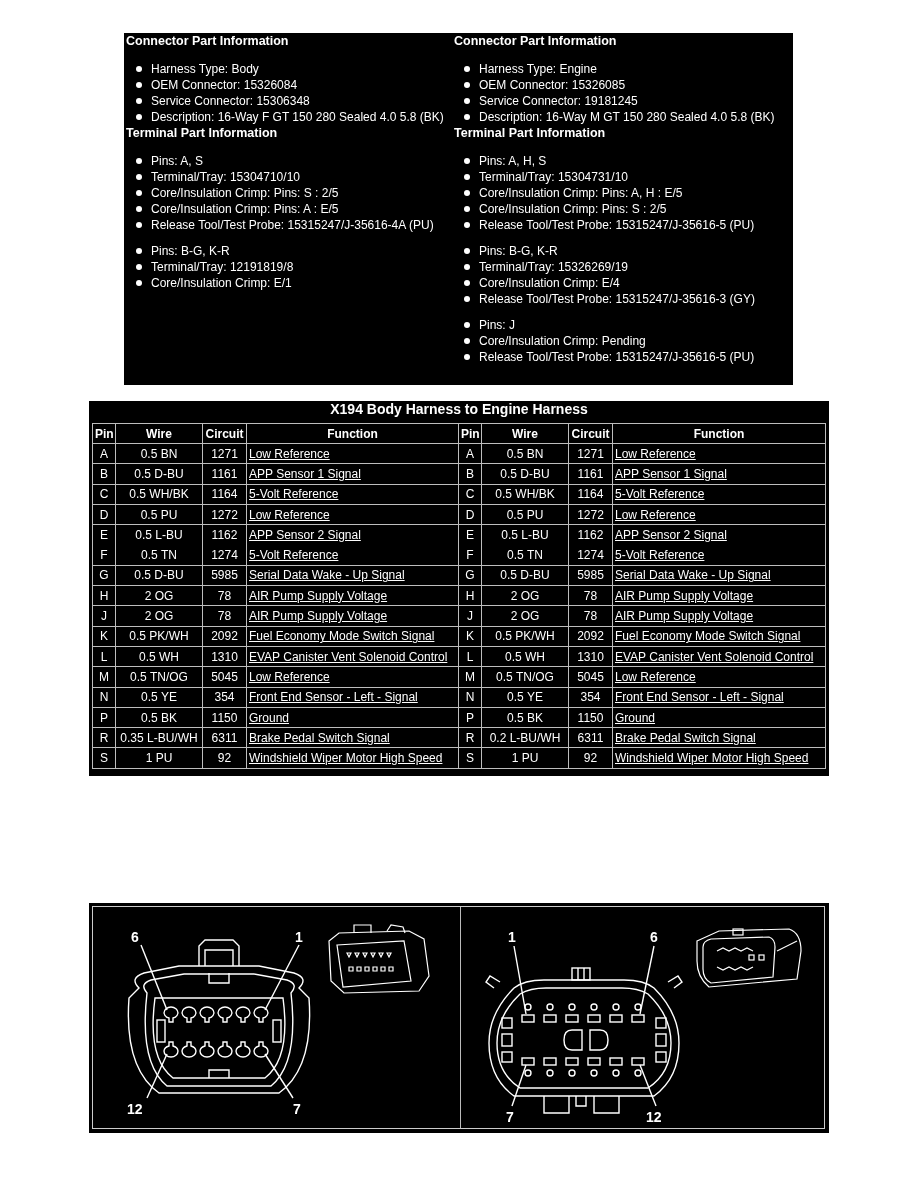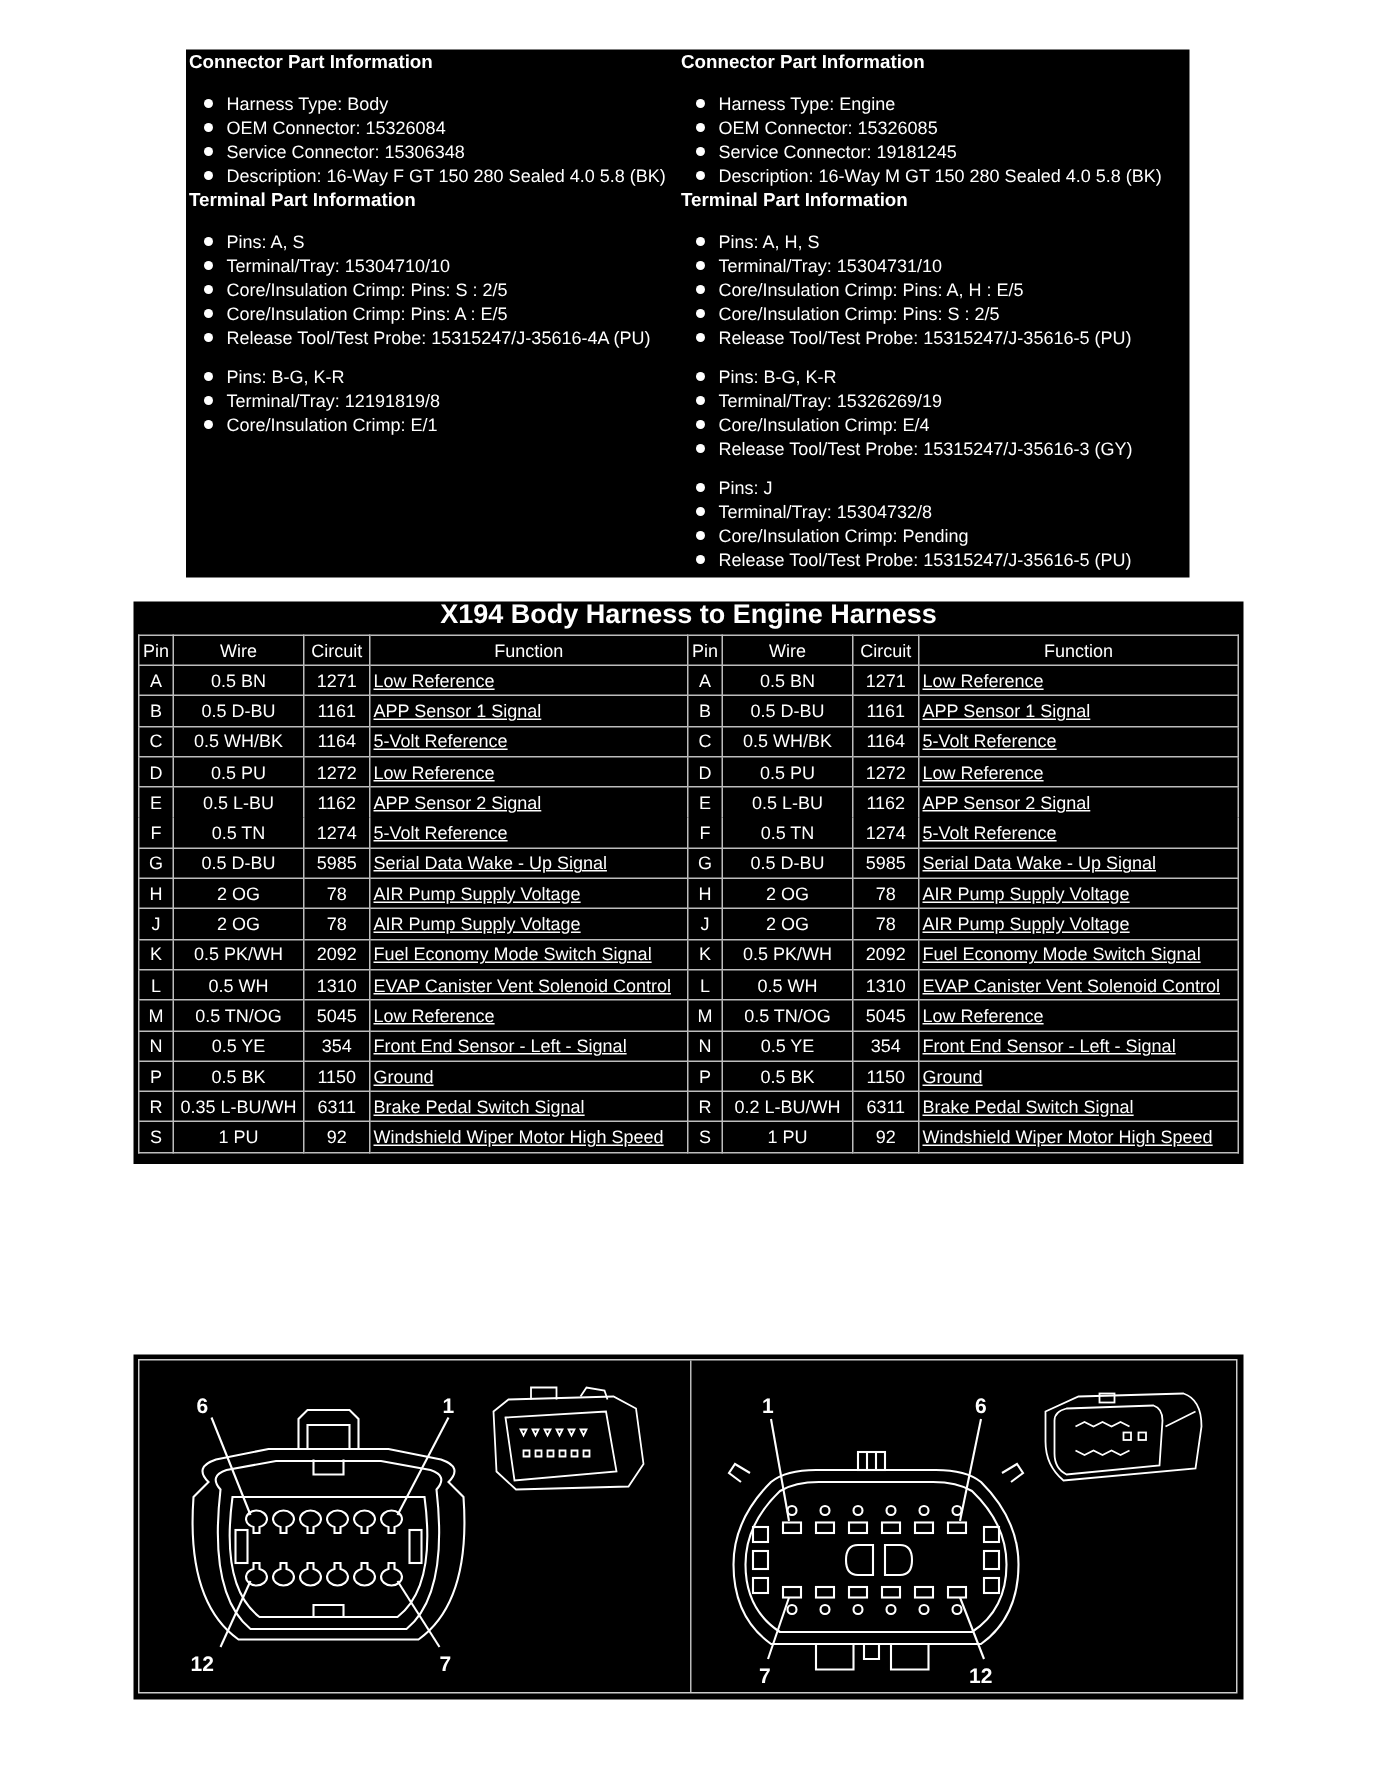--- a/index.html
+++ b/index.html
@@ -15,25 +15,25 @@
     .sec-title { font-weight: bold; font-size: 12.5px; height: 16px; line-height: 16px; margin: 0; }
     .bullets { list-style: none; margin: 0; padding: 0; }
     .bullets li { position: relative; padding-left: 25px; font-size: 12px; height: 16px; line-height: 16px; white-space: nowrap; }
     .bullets li::before { content: ""; position: absolute; left: 10px; top: 5px; width: 6px; height: 6px; border-radius: 50%; background: #fff; }
     .gap-head { height: 12px; }
     .gap-group { height: 10px; }
 
     
     .table-box { position: absolute; left: 89px; top: 401px; width: 740px; height: 375px; background: #000; }
     .table-title { position: absolute; left: 0; top: 0; width: 740px; height: 21px; line-height: 16px;
-                   text-align: center; font-weight: bold; font-size: 18px; }
+                   text-align: center; font-weight: bold; font-size: 14px; }
     table.pinout { position: absolute; left: 3px; top: 22px; width: 733px; border-collapse: collapse; table-layout: fixed; }
     table.pinout th, table.pinout td { border: 1.5px solid #bdbdbd; font-size: 12px; height: 19.3px; padding: 0 2px;
                    white-space: nowrap; overflow: hidden; color: #fff; }
-    table.pinout th { font-weight: normal; text-align: center; height: 19px; }
+    table.pinout th { font-weight: bold; text-align: center; height: 19px; }
     table.pinout td.c { text-align: center; }
     table.pinout td.l { text-align: left; text-decoration: underline; }
     table.pinout tr.no-bottom td { border-bottom-color: transparent; }
     table.pinout tr.no-top td { border-top-color: transparent; }
 
     
     .diagram-box { position: absolute; left: 89px; top: 903px; width: 740px; height: 230px; background: #000; }
     .diagram-inner { position: absolute; left: 3px; top: 3px; width: 733px; height: 223px; border: 1px solid #ccc; box-sizing: border-box; }
     .divider { position: absolute; left: 367px; top: 0; width: 1px; height: 100%; background: #bbb; }
     .diagram-box svg { position: absolute; }
@@ -90,21 +90,20 @@
     <div class="gap-group"></div>
     <ul class="bullets">
       <li>Pins: B-G, K-R</li>
       <li>Terminal/Tray: 15326269/19</li>
       <li>Core/Insulation Crimp: E/4</li>
       <li>Release Tool/Test Probe: 15315247/J-35616-3 (GY)</li>
     </ul>
     <div class="gap-group"></div>
     <ul class="bullets">
       <li>Pins: J</li>
-      <li>Terminal/Tray: 15304732/8</li>
       <li>Core/Insulation Crimp: Pending</li>
       <li>Release Tool/Test Probe: 15315247/J-35616-5 (PU)</li>
     </ul>
   </div>
 </div>
 
 <div class="table-box">
   <div class="table-title">X194 Body Harness to Engine Harness</div>
   <table class="pinout">
     <colgroup>

